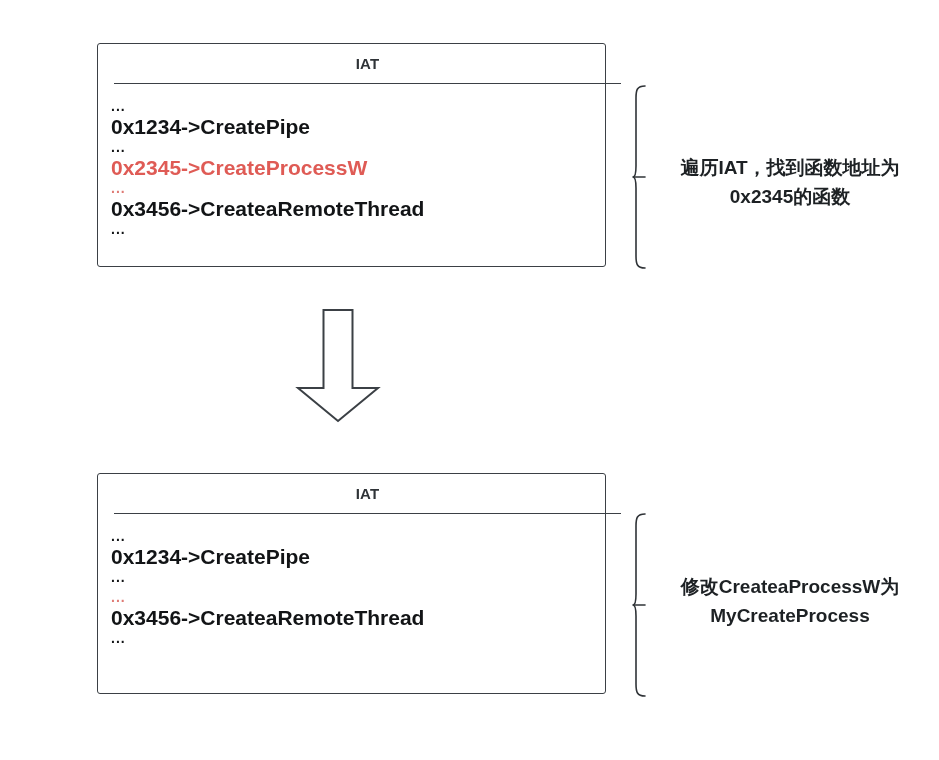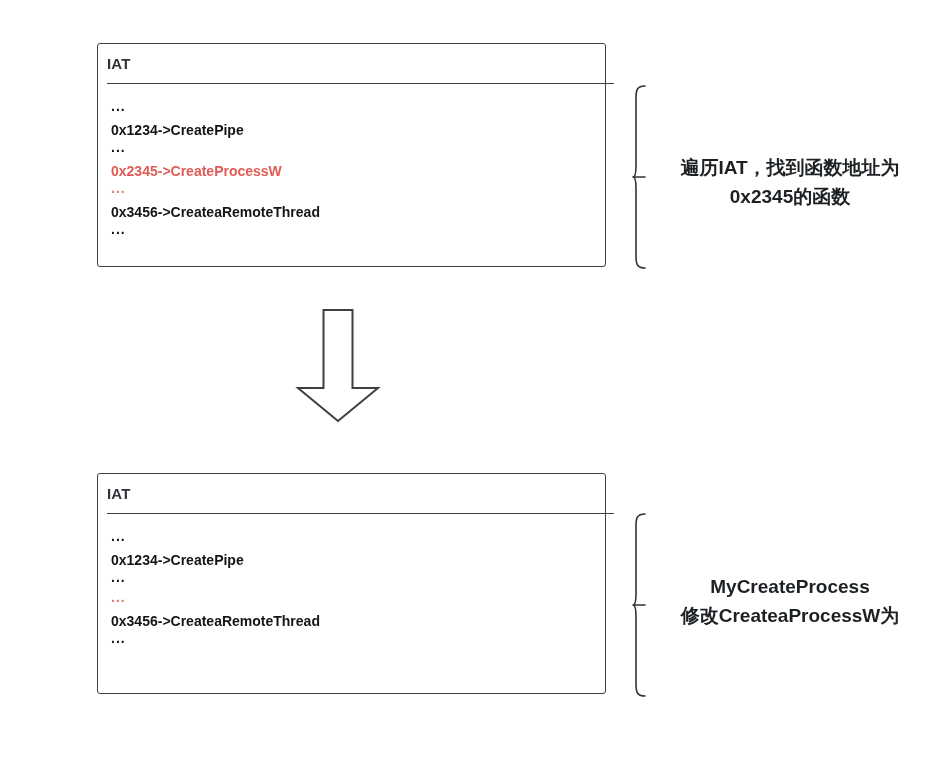--- a/index.html
+++ b/index.html
@@ -26,29 +26,29 @@
     box-sizing: border-box;
     background: #ffffff;
     border: 1.6px solid #3b4045;
     border-radius: 3px;
   }
   .iat-box.top    { left: 97px;  top: 43px;  width: 509px; height: 224px; }
   .iat-box.bottom { left: 97px;  top: 473px; width: 509px; height: 221px; }
 
   .box-header {
     position: absolute;
-    left: 9px;
+    left: 16px;
     top: 0;
     width: 100%;
     height: 40px;
     box-sizing: border-box;
     border-bottom: 1.6px solid #3b4045;
     display: flex;
     align-items: center;
-    justify-content: flex-start;
+    justify-content: center;
   }
   .box-header-title {
     font-size: 15px;
     font-weight: 600;
     color: #2f3337;
     letter-spacing: .2px;
   }
 
   .box-body {
     position: absolute;
@@ -60,21 +60,21 @@
     padding: 12px 0 0 13px;
   }
 
   .row {
     font-weight: 700;
     color: #121416;
     white-space: pre;
     line-height: 1;
   }
   .row.entry {
-    font-size: 14px;
+    font-size: 21px;
     height: 21px;
     display: flex;
     align-items: flex-end;
   }
   .row.ellipsis {
     font-size: 14px;
     height: 20px;
     display: flex;
     align-items: center;
     letter-spacing: 1px;
@@ -170,17 +170,17 @@
   </div>
 
   <div class="brace bottom-brace">
     <svg width="26" height="186" viewBox="0 0 26 186" fill="none" aria-hidden="true">
       <path d="M13 2 C5 2 4 6 4 14 L4 82 C4 90 3 93 1 93 C3 93 4 96 4 104 L4 172 C4 180 5 184 13 184" stroke="#2f3337" stroke-width="1.6" stroke-linecap="round" fill="none"></path>
       <path d="M1 93 L13 93" stroke="#2f3337" stroke-width="1.6" stroke-linecap="round"></path>
     </svg>
   </div>
 
   <div class="annotation bottom-note">
+    <span class="line">修改CreateaProcessW为</span>
     <span class="line">MyCreateProcess</span>
-    <span class="line">修改CreateaProcessW为</span>
   </div>
 
 </div>
 
 </body></html>

